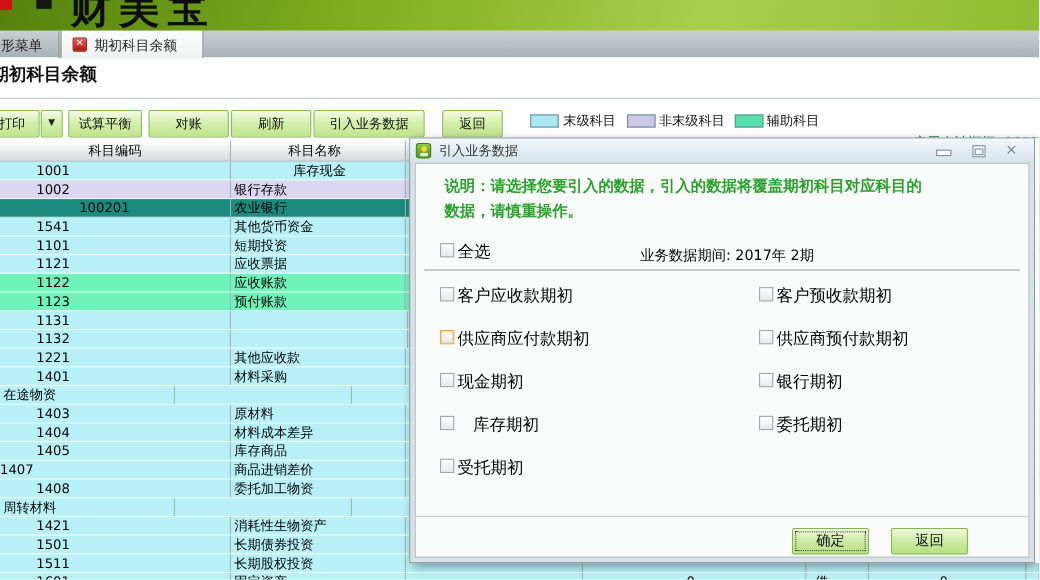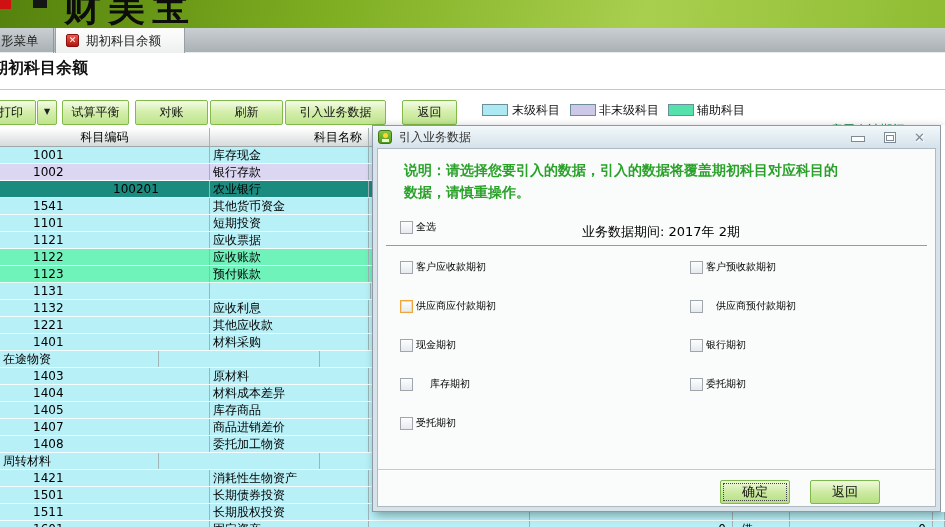--- a/index.html
+++ b/index.html
@@ -48,21 +48,21 @@
   .grid{position:absolute;left:0;top:128px;width:945px;}
   .ghead{display:flex;height:19px;background:linear-gradient(#ffffff,#d6dada);border-bottom:1px solid #9fa8a8;box-sizing:border-box;}
   .ghead .gcell{border-right:1px solid #aab4b4;font-size:12px;color:#000;line-height:18px;box-sizing:border-box;}
   .trow{display:flex;height:17px;box-sizing:border-box;border-bottom:1px solid rgba(255,255,255,0.85);}
   .gcell{box-sizing:border-box;font-size:12px;color:#000;line-height:16px;overflow:hidden;white-space:nowrap;border-right:1px solid #9db4b8;}
   .row-leaf{background:#b7f0f7;}
   .row-parent{background:#dbd6f2;}
   .row-selected{background:#1b8b80;}
   .row-aux{background:#70f2bb;}
   .c-center{text-align:center;}
-  .c-right{text-align:right;padding-right:6px;}
+  .c-right{text-align:center;padding-right:6px;}
   .c-left{padding-left:3px;}
 
   
   .dialog{position:absolute;left:372px;top:125px;width:569px;height:387px;background:#d8e2e9;
     border:1px solid #8d9aa5;box-sizing:border-box;box-shadow:3px 3px 9px rgba(0,0,0,0.35);z-index:10;}
   .dlg-titlebar{position:absolute;left:0;top:0;right:0;height:22px;background:linear-gradient(#f2f8fb,#d5e2ea);}
   .dlg-icon{position:absolute;left:5px;top:4px;width:14px;height:14px;border-radius:3px;
     background:linear-gradient(#8cc63f,#4e9a1a);border:1px solid #3d7a12;box-sizing:border-box;}
   .dlg-icon i{position:absolute;left:4px;top:2px;width:5px;height:5px;border-radius:50%;background:#ffd633;}
   .dlg-icon b{position:absolute;left:3px;top:8px;width:7px;height:3px;background:#e9f5d8;}
@@ -71,21 +71,21 @@
   .wb-min{left:478px;width:14px;height:6px;top:10px;border:1px solid #7d8a94;background:#fbfdfe;box-sizing:border-box;}
   .wb-restore{left:511px;width:12px;height:11px;border:1px solid #7d8a94;background:#fbfdfe;box-sizing:border-box;}
   .wb-restore i{display:block;margin:2px auto 0;width:6px;height:4px;border:1px solid #7d8a94;}
   .wb-close{left:541px;top:4px;font-size:13px;font-weight:bold;text-shadow:1px 1px 0 #fff;}
 
   .dlg-body{position:absolute;left:4px;top:22px;right:4px;bottom:4px;background:#fafbfb;border:1px solid #aeb9c1;box-sizing:border-box;}
   .dlg-desc{position:absolute;left:26px;top:10px;width:436px;font-size:14px;font-weight:bold;color:#2aa22a;line-height:22px;}
   .chk{position:absolute;width:13px;height:13px;box-sizing:border-box;border:1px solid #a0a6ac;
     background:linear-gradient(#fdfdfd,#e6eaee);}
   .chk-focused{border:1px solid #eda63d;box-shadow:inset 0 0 0 1px #f9d9a3;}
-  .chk-label{position:absolute;font-size:10px;color:#000;white-space:nowrap;}
+  .chk-label{position:absolute;font-size:15px;color:#000;white-space:nowrap;}
   .dlg-period{position:absolute;left:204px;top:74px;font-size:13px;color:#000;}
   .dlg-sep{position:absolute;left:8px;top:96px;right:8px;height:1px;background:#9a9a9a;}
   .dlg-footer-line{position:absolute;left:0;right:0;top:320px;border-top:1px solid #c2cacf;box-shadow:0 1px 0 #fff;}
   .dbtn{position:absolute;top:331px;width:70px;height:24px;box-sizing:border-box;border:1px solid #7fb94c;border-radius:2px;
     background:linear-gradient(#f0fadd,#cdeaa2 50%,#b6e083);font-size:13px;color:#111;text-align:center;line-height:21px;}
   .dbtn-ok{left:342px;outline:1px dotted #444;outline-offset:-4px;}
   .dbtn-back{left:432px;}
 
   .right-mask{position:absolute;left:941px;top:125px;width:4px;height:387px;background:#fff;z-index:11;}
 </style>
@@ -137,38 +137,38 @@
         <div class="gcell c-right" style="width: 159px; flex: 0 0 159px;">科目名称</div>
         <div class="gcell" style="width: 161px; flex: 0 0 161px;"></div>
         <div class="gcell" style="width: 203px; flex: 0 0 203px;"></div>
         <div class="gcell" style="width: 57px; flex: 0 0 57px;"></div>
         <div class="gcell" style="width: 143px; flex: 0 0 143px;"></div>
         <div class="gcell" style="width: 12px; flex: 0 0 12px;"></div>
       </div>
     <div id="grid-body">
         <div class="trow row-leaf">
           <div class="gcell" style="width: 210px; flex: 0 0 210px; padding-left: 33px;">1001</div>
-          <div class="gcell c-left" style="width: 159px; flex: 0 0 159px;">库存现金</div>
+          <div class="gcell c-left" style="width: 159px; flex: 0 0 159px; text-align: center;">库存现金</div>
           <div class="gcell" style="width: 161px; flex: 0 0 161px;"></div>
           <div class="gcell" style="width: 203px; flex: 0 0 203px;"></div>
           <div class="gcell" style="width: 57px; flex: 0 0 57px;"></div>
           <div class="gcell" style="width: 143px; flex: 0 0 143px;"></div>
           <div class="gcell" style="width: 12px; flex: 0 0 12px;"></div>
         </div>
         <div class="trow row-parent">
           <div class="gcell" style="width: 210px; flex: 0 0 210px; padding-left: 33px;">1002</div>
           <div class="gcell c-left" style="width: 159px; flex: 0 0 159px;">银行存款</div>
           <div class="gcell" style="width: 161px; flex: 0 0 161px;"></div>
           <div class="gcell" style="width: 203px; flex: 0 0 203px;"></div>
           <div class="gcell" style="width: 57px; flex: 0 0 57px;"></div>
           <div class="gcell" style="width: 143px; flex: 0 0 143px;"></div>
           <div class="gcell" style="width: 12px; flex: 0 0 12px;"></div>
         </div>
         <div class="trow row-selected">
-          <div class="gcell" style="width: 210px; flex: 0 0 210px; padding-left: 113px;">100201</div>
+          <div class="gcell" style="width: 210px; flex: 0 0 210px; padding-left: 72px;">100201</div>
           <div class="gcell c-left" style="width: 159px; flex: 0 0 159px;">农业银行</div>
           <div class="gcell" style="width: 161px; flex: 0 0 161px;"></div>
           <div class="gcell" style="width: 203px; flex: 0 0 203px;"></div>
           <div class="gcell" style="width: 57px; flex: 0 0 57px;"></div>
           <div class="gcell" style="width: 143px; flex: 0 0 143px;"></div>
           <div class="gcell" style="width: 12px; flex: 0 0 12px;"></div>
         </div>
         <div class="trow row-leaf">
           <div class="gcell" style="width: 210px; flex: 0 0 210px; padding-left: 33px;">1541</div>
           <div class="gcell c-left" style="width: 159px; flex: 0 0 159px;">其他货币资金</div>
@@ -217,21 +217,20 @@
         <div class="trow row-leaf">
           <div class="gcell" style="width: 210px; flex: 0 0 210px; padding-left: 33px;">1131</div>
           <div class="gcell" style="width: 161px; flex: 0 0 161px;"></div>
           <div class="gcell" style="width: 203px; flex: 0 0 203px;"></div>
           <div class="gcell" style="width: 57px; flex: 0 0 57px;"></div>
           <div class="gcell" style="width: 143px; flex: 0 0 143px;"></div>
           <div class="gcell" style="width: 12px; flex: 0 0 12px;"></div>
         </div>
         <div class="trow row-leaf">
           <div class="gcell" style="width: 210px; flex: 0 0 210px; padding-left: 33px;">1132</div>
-          <div class="gcell c-left" style="width: 159px; flex: 0 0 159px;">应收利息</div>
           <div class="gcell" style="width: 161px; flex: 0 0 161px;"></div>
           <div class="gcell" style="width: 203px; flex: 0 0 203px;"></div>
           <div class="gcell" style="width: 57px; flex: 0 0 57px;"></div>
           <div class="gcell" style="width: 143px; flex: 0 0 143px;"></div>
           <div class="gcell" style="width: 12px; flex: 0 0 12px;"></div>
         </div>
         <div class="trow row-leaf">
           <div class="gcell" style="width: 210px; flex: 0 0 210px; padding-left: 33px;">1221</div>
           <div class="gcell c-left" style="width: 159px; flex: 0 0 159px;">其他应收款</div>
           <div class="gcell" style="width: 161px; flex: 0 0 161px;"></div>
@@ -278,21 +277,21 @@
         <div class="trow row-leaf">
           <div class="gcell" style="width: 210px; flex: 0 0 210px; padding-left: 33px;">1405</div>
           <div class="gcell c-left" style="width: 159px; flex: 0 0 159px;">库存商品</div>
           <div class="gcell" style="width: 161px; flex: 0 0 161px;"></div>
           <div class="gcell" style="width: 203px; flex: 0 0 203px;"></div>
           <div class="gcell" style="width: 57px; flex: 0 0 57px;"></div>
           <div class="gcell" style="width: 143px; flex: 0 0 143px;"></div>
           <div class="gcell" style="width: 12px; flex: 0 0 12px;"></div>
         </div>
         <div class="trow row-leaf">
-          <div class="gcell" style="width: 210px; flex: 0 0 210px; padding-left: 33px;">1407</div>
+          <div class="gcell" style="width: 210px; flex: 0 0 210px; ">1407</div>
           <div class="gcell c-left" style="width: 159px; flex: 0 0 159px;">商品进销差价</div>
           <div class="gcell" style="width: 161px; flex: 0 0 161px;"></div>
           <div class="gcell" style="width: 203px; flex: 0 0 203px;"></div>
           <div class="gcell" style="width: 57px; flex: 0 0 57px;"></div>
           <div class="gcell" style="width: 143px; flex: 0 0 143px;"></div>
           <div class="gcell" style="width: 12px; flex: 0 0 12px;"></div>
         </div>
         <div class="trow row-leaf">
           <div class="gcell" style="width: 210px; flex: 0 0 210px; padding-left: 33px;">1408</div>
           <div class="gcell c-left" style="width: 159px; flex: 0 0 159px;">委托加工物资</div>
@@ -371,21 +370,21 @@
       <div class="dlg-sep"></div>
 
       <div id="chk-area">
           <div class="chk" style="left: 22px; top: 112px;"></div>
           <div class="chk-label" style="left: 38px; top: 111px;">客户应收款期初</div>
           <div class="chk" style="left: 312px; top: 112px;"></div>
           <div class="chk-label" style="left: 328px; top: 111px;">客户预收款期初</div>
           <div class="chk chk-focused" style="left: 22px; top: 151px;"></div>
           <div class="chk-label" style="left: 38px; top: 150px;">供应商应付款期初</div>
           <div class="chk" style="left: 312px; top: 151px;"></div>
-          <div class="chk-label" style="left: 328px; top: 150px; margin-left: 10px;">供应商预付款期初</div>
+          <div class="chk-label" style="left: 328px; top: 150px;">供应商预付款期初</div>
           <div class="chk" style="left: 22px; top: 190px;"></div>
           <div class="chk-label" style="left: 38px; top: 189px;">现金期初</div>
           <div class="chk" style="left: 312px; top: 190px;"></div>
           <div class="chk-label" style="left: 328px; top: 189px;">银行期初</div>
           <div class="chk" style="left: 22px; top: 229px;"></div>
           <div class="chk-label" style="left: 28px; top: 228px; margin-left: 24px;">库存期初</div>
           <div class="chk" style="left: 312px; top: 229px;"></div>
           <div class="chk-label" style="left: 328px; top: 228px;">委托期初</div>
           <div class="chk" style="left: 22px; top: 268px;"></div>
           <div class="chk-label" style="left: 38px; top: 267px;">受托期初</div>

